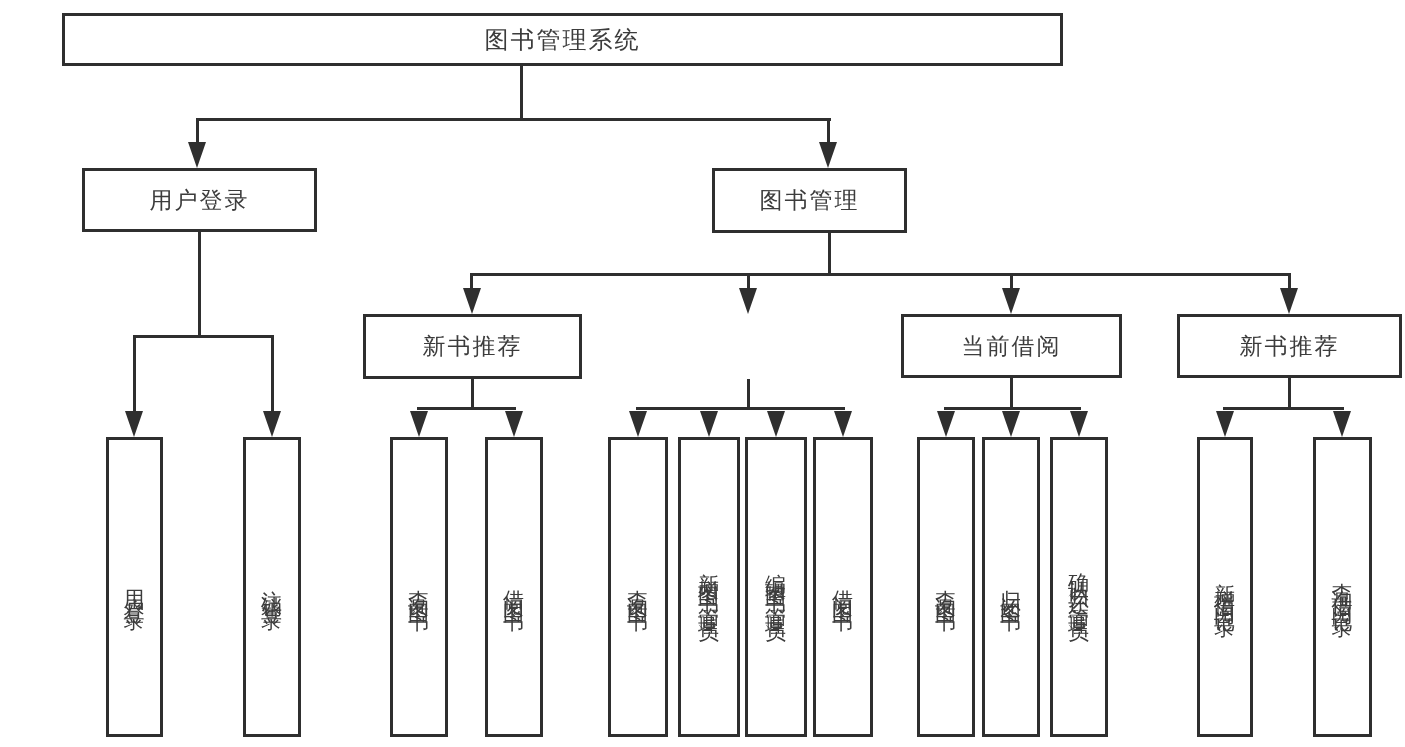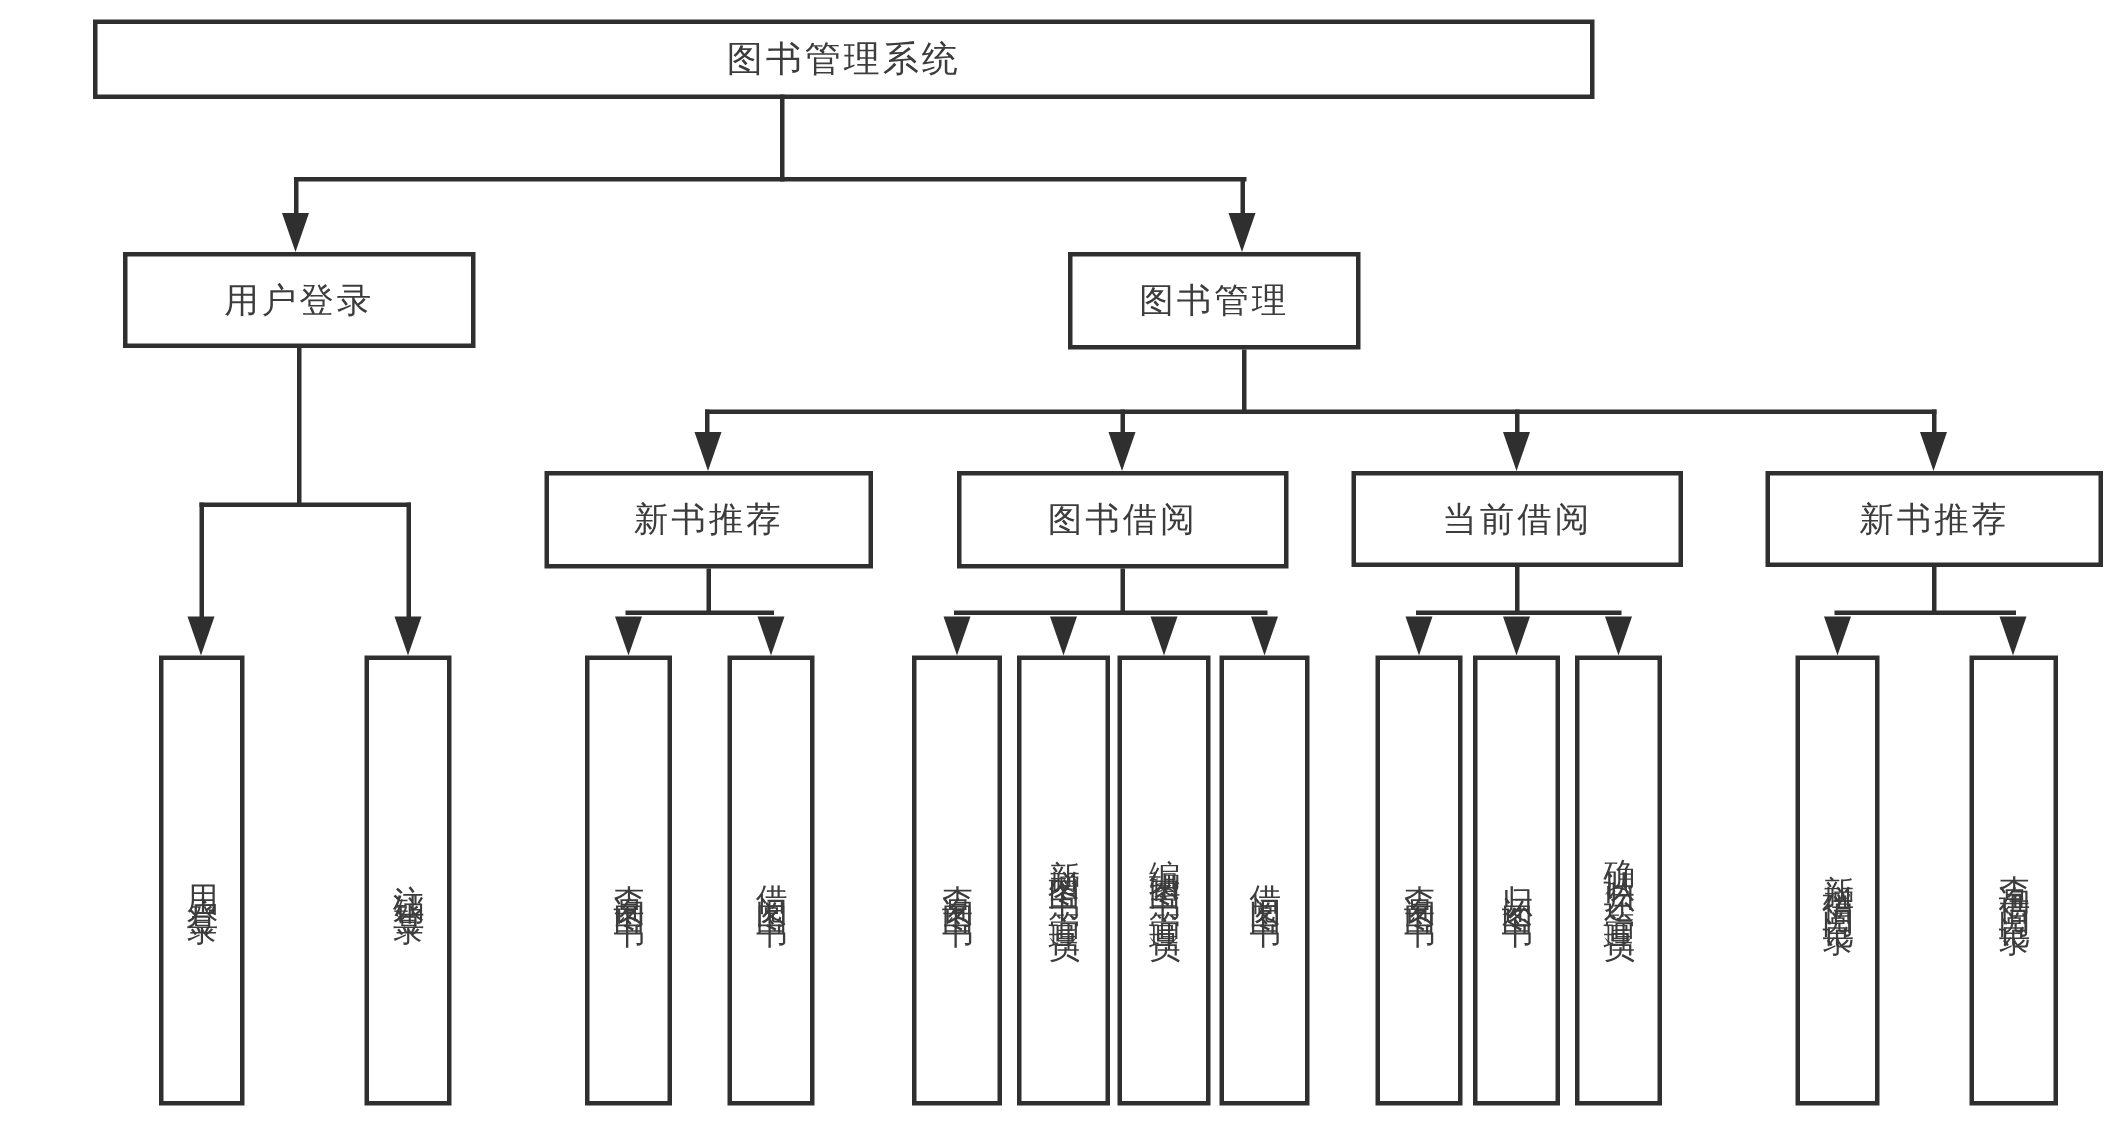--- a/index.html
+++ b/index.html
@@ -73,23 +73,20 @@
 
   <div class="box" style="left:82px; top:168px; width:235px; height:64px;">
     <span class="hlabel">用户登录</span>
   </div>
   <div class="box" style="left:712px; top:168px; width:195px; height:65px;">
     <span class="hlabel">图书管理</span>
   </div>
 
   <div class="box" style="left:363px; top:314px; width:219px; height:65px;">
     <span class="hlabel">新书推荐</span>
-  </div>
-  <div class="box" style="left:638px; top:314px; width:221px; height:65px;">
-    <span class="hlabel">图书借阅</span>
   </div>
   <div class="box" style="left:901px; top:314px; width:221px; height:64px;">
     <span class="hlabel">当前借阅</span>
   </div>
   <div class="box" style="left:1177px; top:314px; width:225px; height:64px;">
     <span class="hlabel">新书推荐</span>
   </div>
 
   <div class="box" style="left:106px; top:437px; width:57px; height:300px;">
     <span class="vlabel">用户登录</span>

